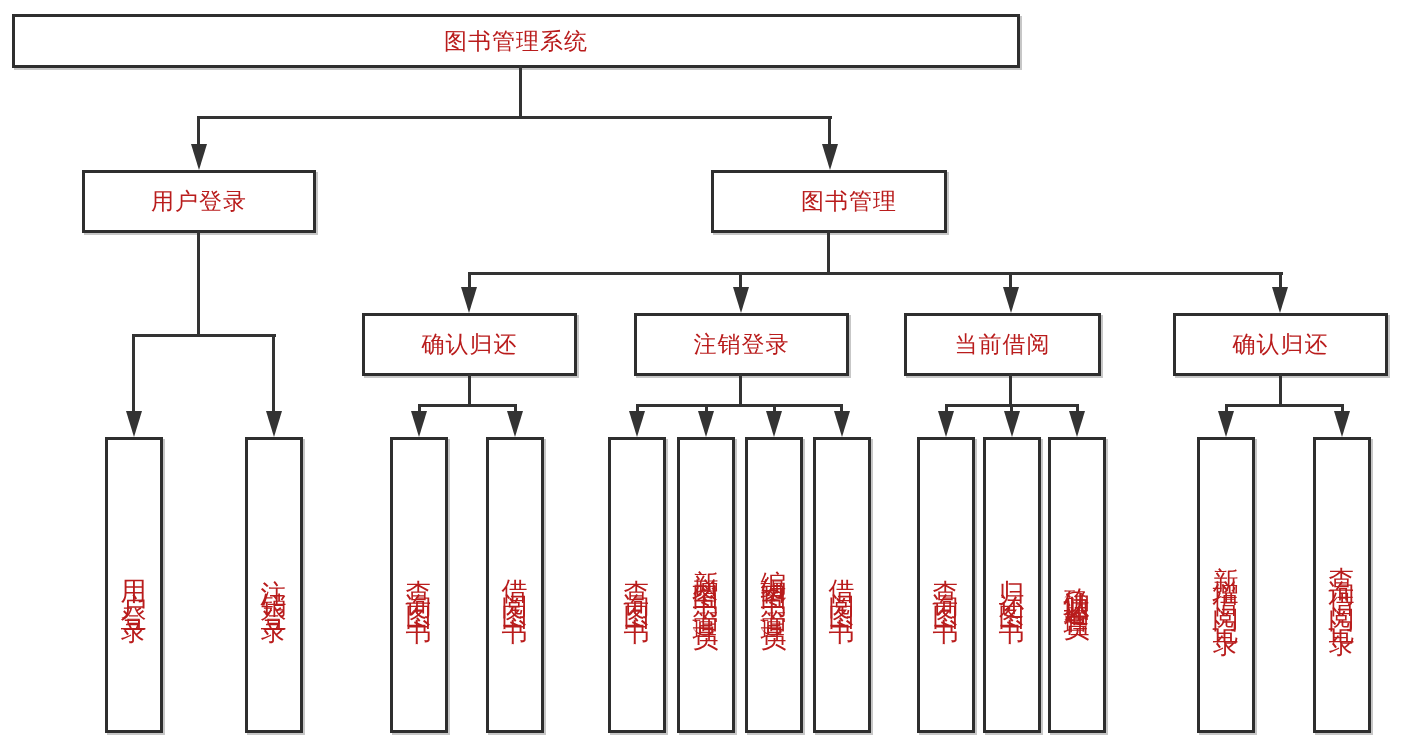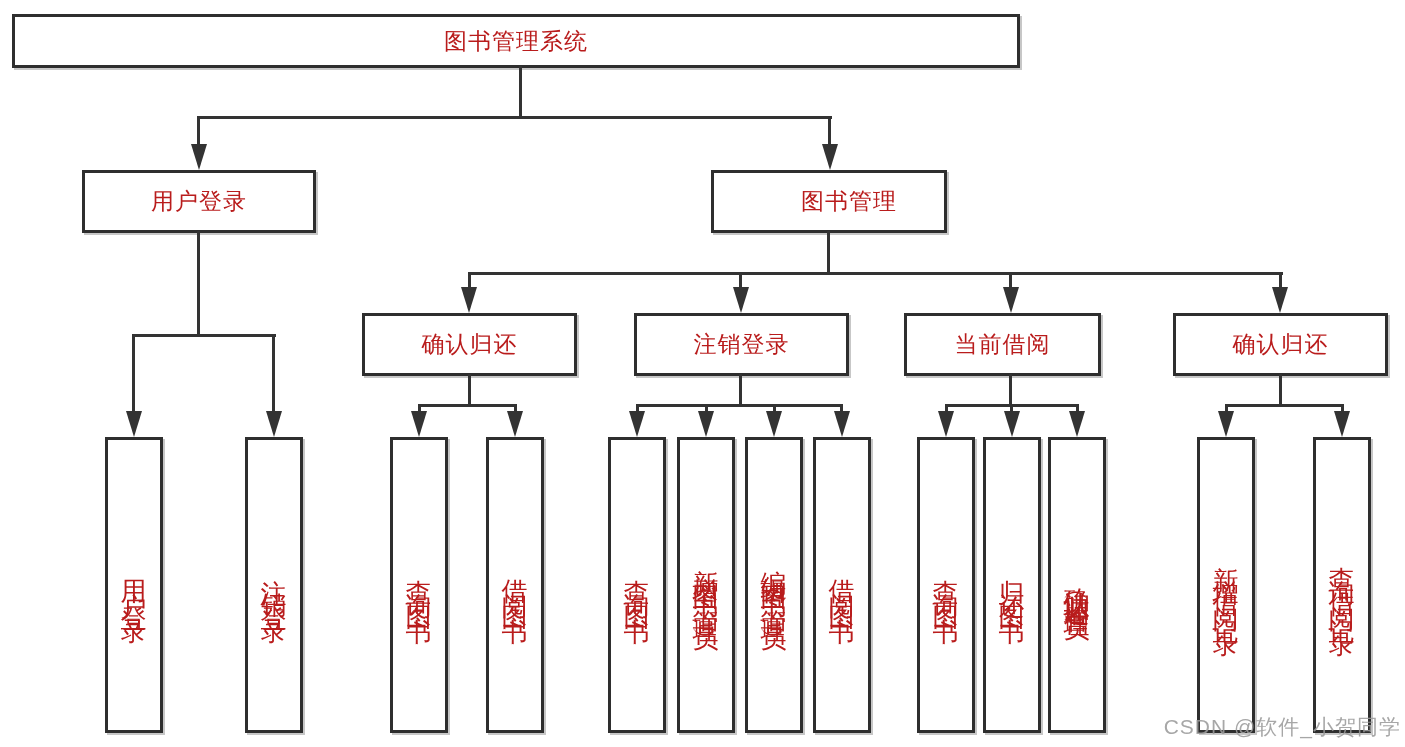--- a/index.html
+++ b/index.html
@@ -190,15 +190,14 @@
   <div class="vline" style="left:1076px; top:404px; height:10px;"></div>
   <div class="arrow" style="left:1069px; top:411px;"></div>
 
   <div class="vline" style="left:1279px; top:374px; height:33px;"></div>
   <div class="hline" style="left:1225px; top:404px; width:117px;"></div>
   <div class="vline" style="left:1225px; top:404px; height:10px;"></div>
   <div class="arrow" style="left:1218px; top:411px;"></div>
   <div class="vline" style="left:1341px; top:404px; height:10px;"></div>
   <div class="arrow" style="left:1334px; top:411px;"></div>
 
-  <div class="watermark">CSDN @软件_小贺同学</div>
 
 </div>
 
 </body></html>

